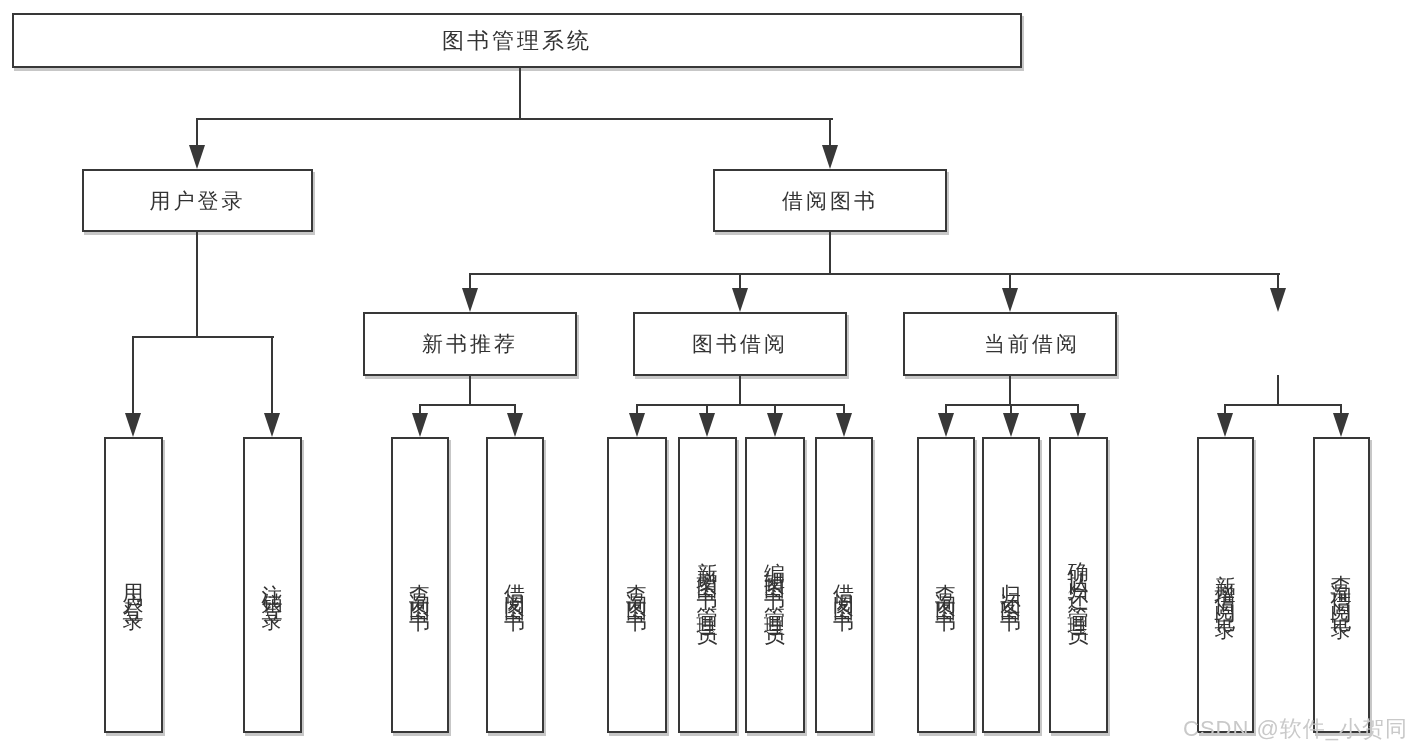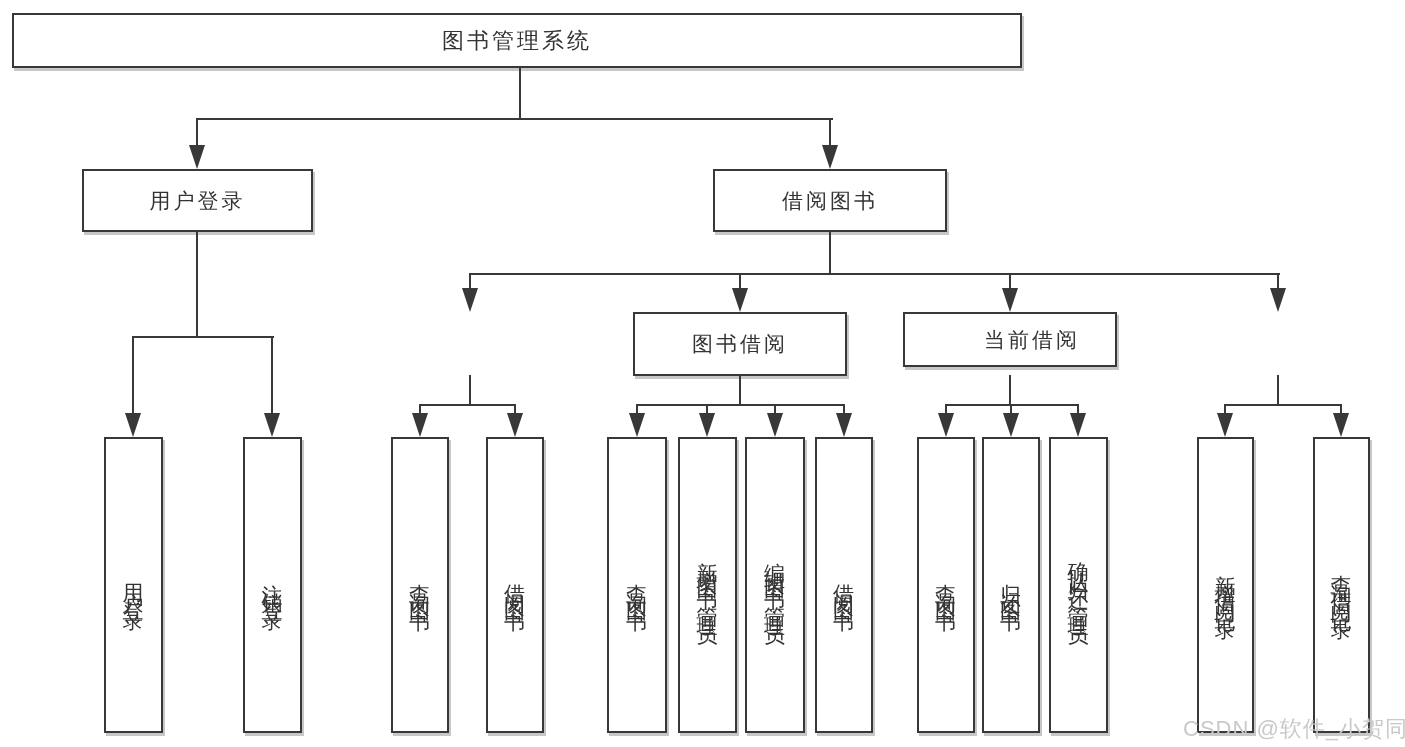--- a/index.html
+++ b/index.html
@@ -71,24 +71,27 @@
   <div class="ln" style="left:469px;top:273px;width:811px;height:2px;"></div>
   <div class="ln" style="left:469px;top:273px;width:2px;height:18px;"></div>
   <div class="ln" style="left:739px;top:273px;width:2px;height:18px;"></div>
   <div class="ln" style="left:1009px;top:273px;width:2px;height:18px;"></div>
   <div class="ln" style="left:1277px;top:273px;width:2px;height:18px;"></div>
   <div class="arrow" style="left:462px;top:288px;"></div>
   <div class="arrow" style="left:732px;top:288px;"></div>
   <div class="arrow" style="left:1002px;top:288px;"></div>
   <div class="arrow" style="left:1270px;top:288px;"></div>
 
+  <div class="node" style="left:363px;top:312px;width:214px;height:64px;">
+    <span class="hlabel">新书推荐</span>
+  </div>
   <div class="node" style="left:633px;top:312px;width:214px;height:64px;">
     <span class="hlabel">图书借阅</span>
   </div>
-  <div class="node" style="left:903px;top:312px;width:214px;height:55px;padding-left:44px;">
+  <div class="node" style="left:903px;top:312px;width:214px;height:64px;padding-left:44px;">
     <span class="hlabel">当前借阅</span>
   </div>
 
   <div class="ln" style="left:469px;top:375px;width:2px;height:31px;"></div>
   <div class="ln" style="left:419px;top:404px;width:97px;height:2px;"></div>
   <div class="ln" style="left:419px;top:404px;width:2px;height:12px;"></div>
   <div class="ln" style="left:514px;top:404px;width:2px;height:12px;"></div>
   <div class="arrow" style="left:412px;top:413px;"></div>
   <div class="arrow" style="left:507px;top:413px;"></div>
 

